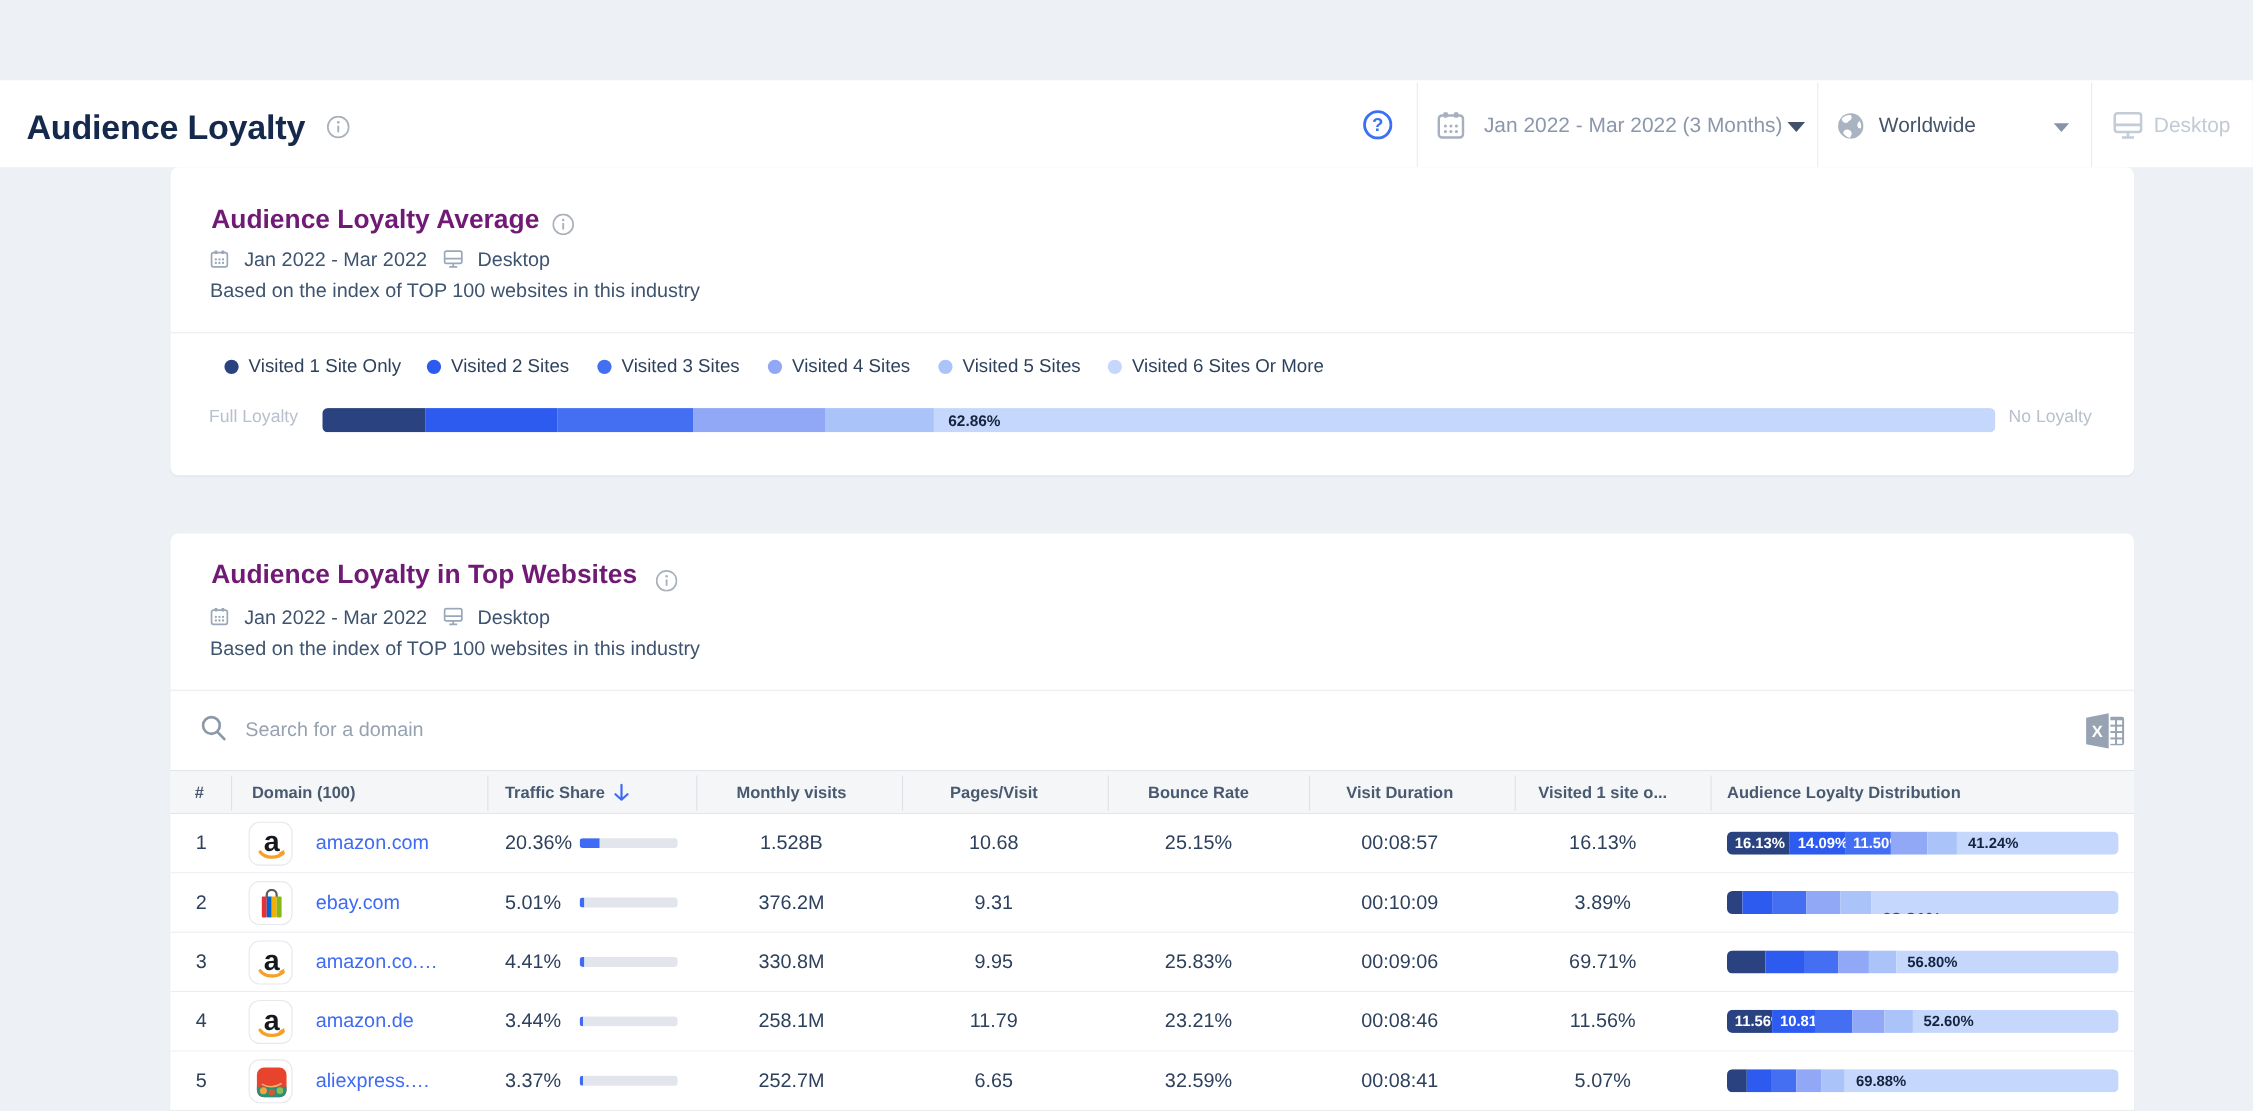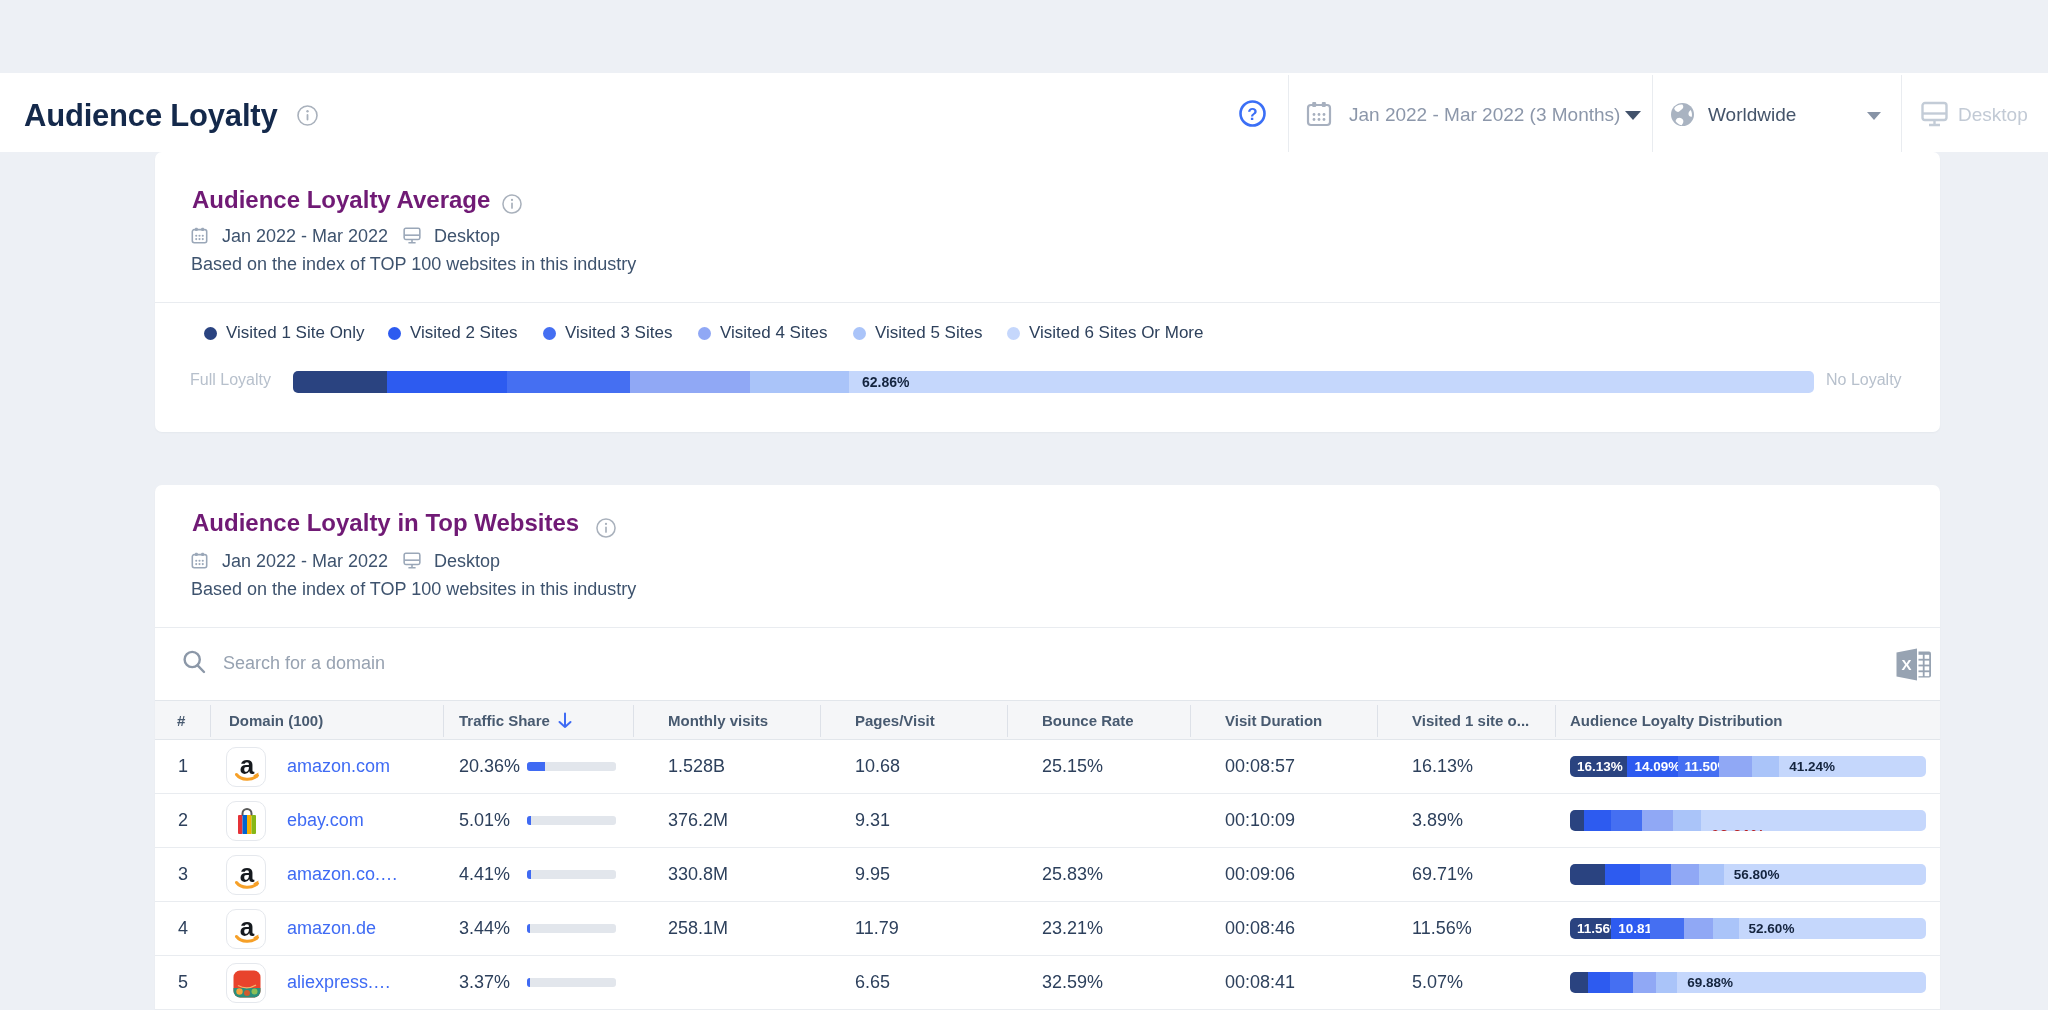--- a/index.html
+++ b/index.html
@@ -41,21 +41,21 @@
   .lgd { position:absolute; display:flex; align-items:center; font-size:17px; color:#2e415c; }
   .dot { width:13px; height:13px; border-radius:50%; margin-right:9px; }
 
   
   .th { position:absolute; font-size:15px; font-weight:bold; color:#485a70; top:0; line-height:40px; }
   .td { position:absolute; font-size:18px; color:#2d405c; }
   .row { position:absolute; left:0; width:1785px; height:54px; border-bottom:1px solid #e9ecf0; background:#fff;}
   .link { color:#3f6bf4; font-size:18px; }
   .fav { position:absolute; left:71px; top:7px; width:40px; height:40px; background:#fff;
     border:1px solid #e5e8ed; border-radius:10px; }
-  .num { text-align:left;padding-left:35px; }
+  .num { text-align:center; }
 </style>
 </head>
 <body>
 <div id="page">
 
 
   <div id="hdr">
     <div id="pagetitle">Audience Loyalty</div>
     <svg class="abs" style="left:297px;top:32px" width="21" height="21" viewBox="0 0 21 21">
       <circle cx="10.5" cy="10.5" r="9.5" fill="none" stroke="#a9b1bc" stroke-width="1.6"></circle>
@@ -377,20 +377,21 @@
 <circle cx="14" cy="23" r="3" fill="#cf5b2e"></circle>
 <circle cx="21.5" cy="21.5" r="3" fill="#8abf57"></circle>
 <path d="M5 15.5 q9 5 18 -0.5" stroke="#f6b26a" stroke-width="1.4" fill="none"></path>
 </svg>
           </div>
       <a class="link abs" style="left:132px;line-height:53px;text-decoration:none">aliexpress.…</a>
       <div class="td" style="left:304px;line-height:53px">3.37%</div>
       <div class="abs" style="left:372px;top:22px;width:89px;height:9px;border-radius:3px;background:#e2e6ec;overflow:hidden">
         <div style="height:9px;width:3.37%;background:#3f6af3"></div>
       </div>
+      <div class="td num" style="left:478px;width:173px;line-height:53px">252.7M</div>
       <div class="td num" style="left:665px;width:167px;line-height:53px">6.65</div>
       <div class="td num" style="left:852px;width:165px;line-height:53px">32.59%</div>
       <div class="td num" style="left:1035px;width:165px;line-height:53px">00:08:41</div>
       <div class="td num" style="left:1222px;width:160px;line-height:53px">5.07%</div>
       <div class="abs" style="left:1415px;top:16px;width:356px;height:21px;border-radius:5px;overflow:hidden;display:flex">
             <div style="position:relative;overflow:hidden;width:5.07%;background:#2a4380"></div>
             <div style="position:relative;overflow:hidden;width:6.1%;background:#2d5bf0"></div>
             <div style="position:relative;overflow:hidden;width:6.55%;background:#456ff2"></div>
             <div style="position:relative;overflow:hidden;width:6.4%;background:#90a8f5"></div>
             <div style="position:relative;overflow:hidden;width:6.0%;background:#aac4f9"></div>

